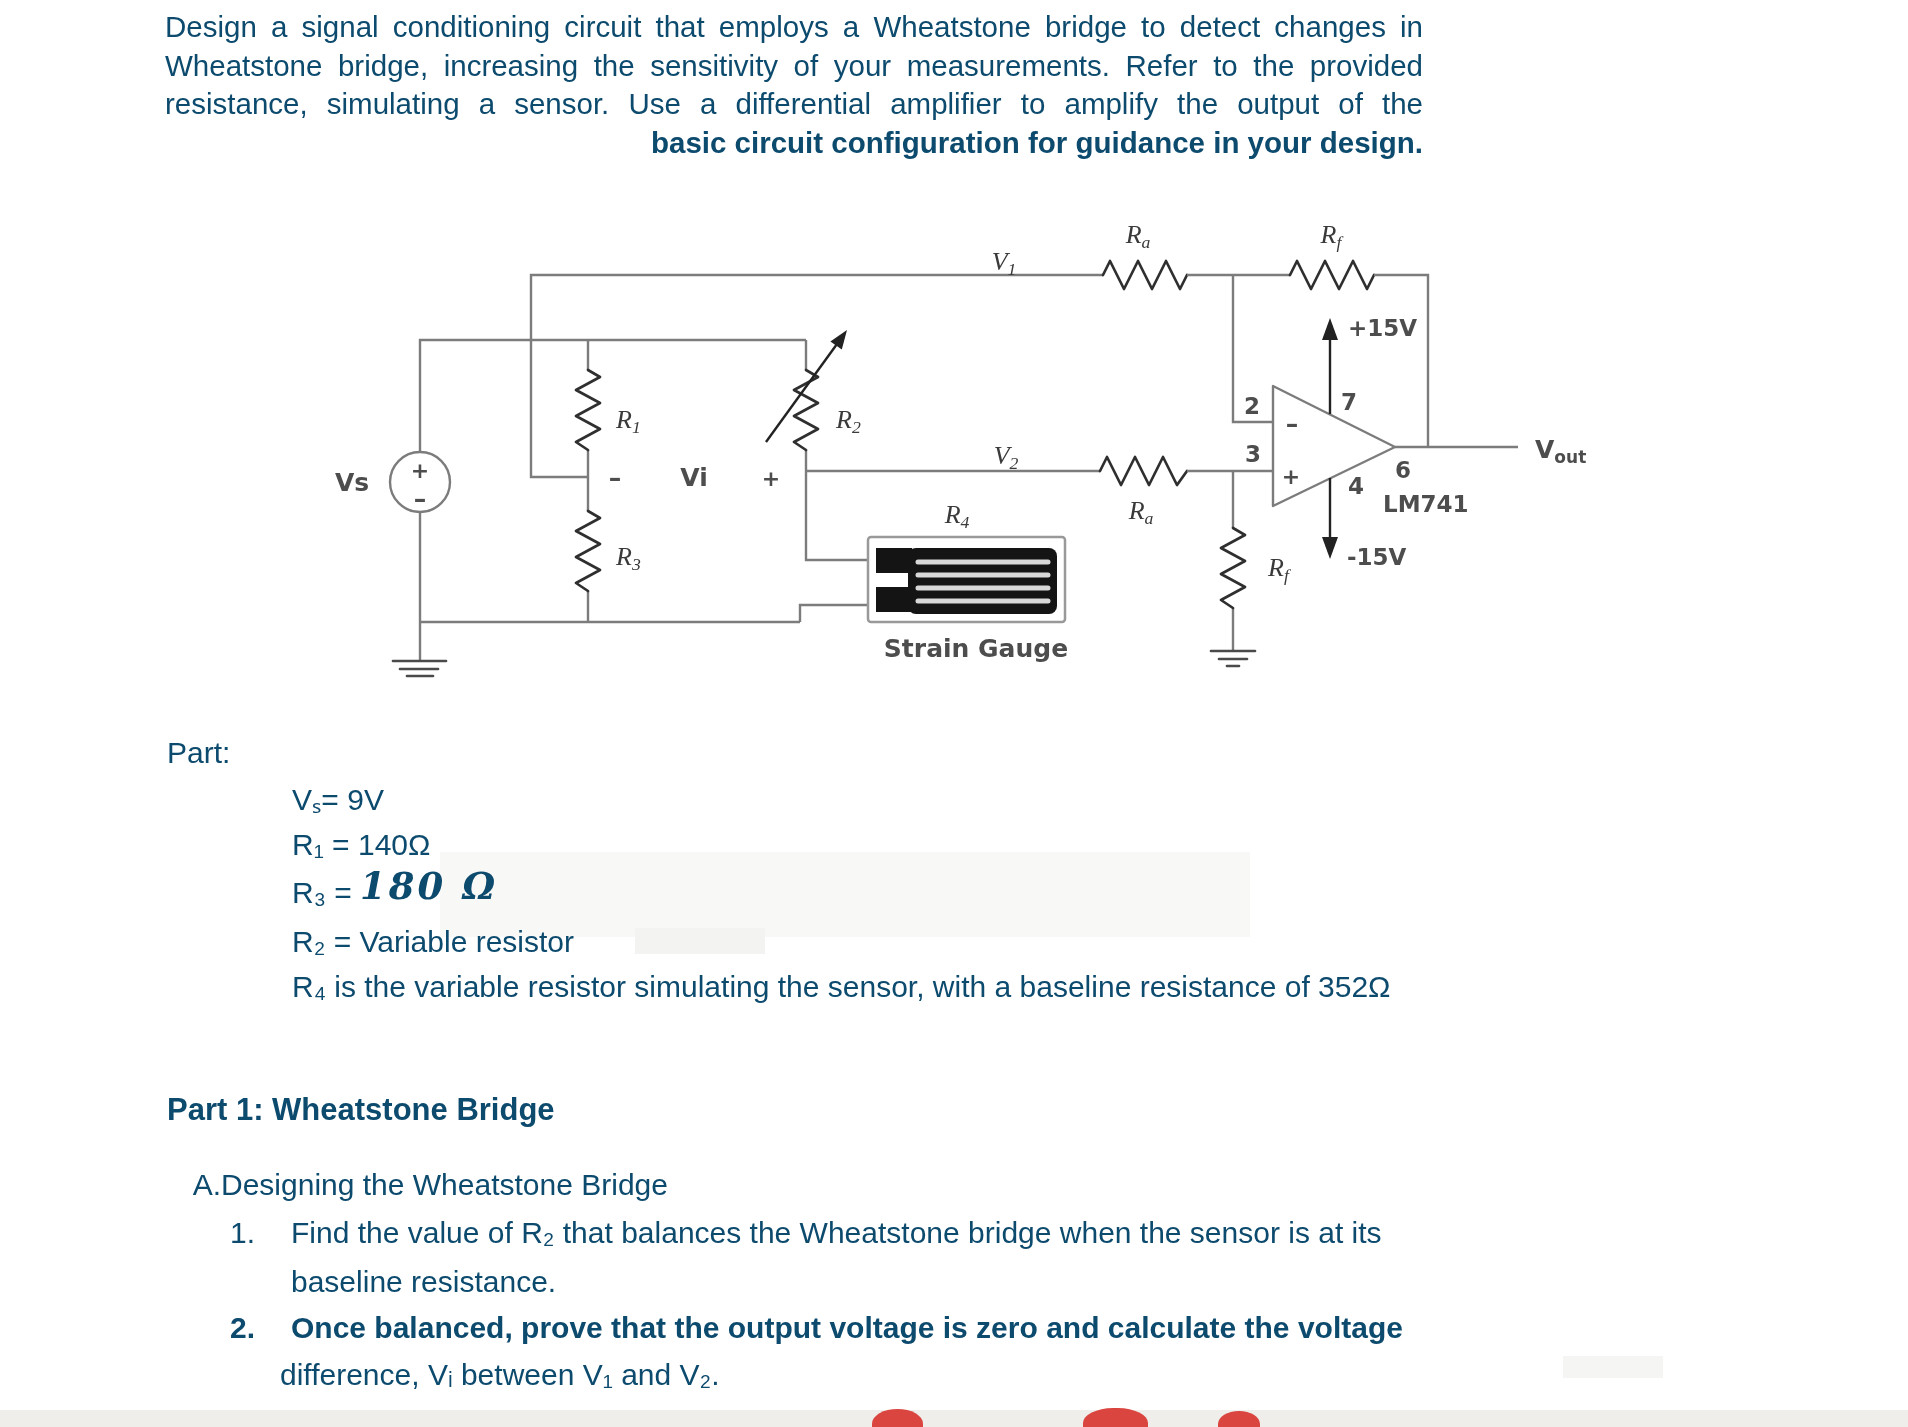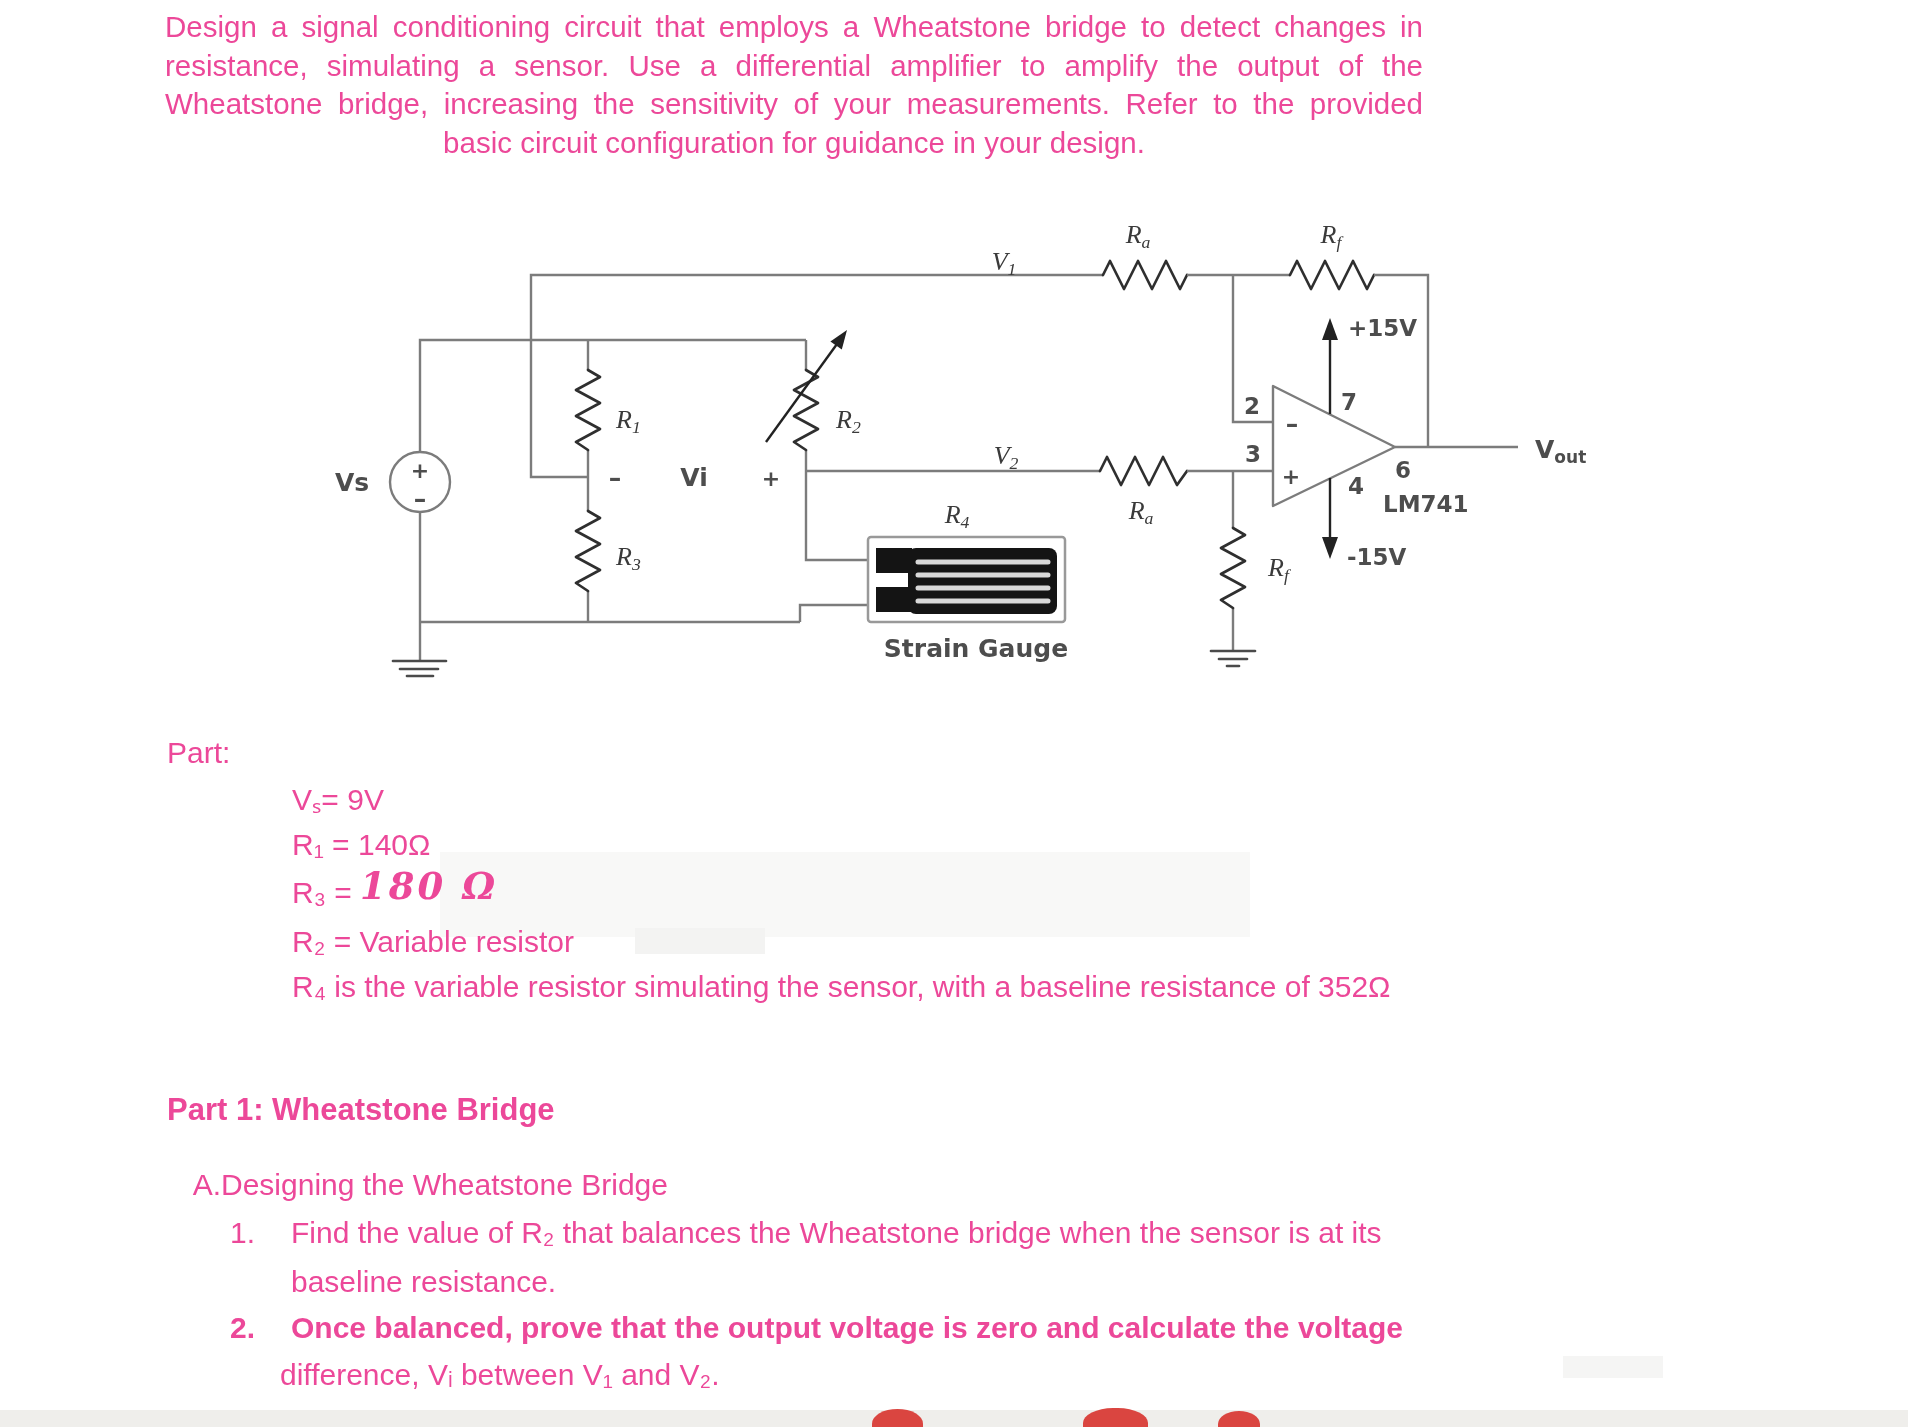--- a/index.html
+++ b/index.html
@@ -1,21 +1,21 @@
 <!DOCTYPE html>
 <html><head>
 <meta charset="utf-8">
 <style>
   html,body{margin:0;padding:0;background:#ffffff;}
   .page{position:relative;width:1908px;height:1427px;background:#ffffff;overflow:hidden;
-        font-family:"Liberation Sans",sans-serif;color:#ec4899;}
+        font-family:"Liberation Sans",sans-serif;color:#0c4a6e;}
   
   .intro{position:absolute;left:165px;top:8px;width:1258px;font-size:29.5px;line-height:38.5px;}
   .intro .jline{text-align:justify;text-align-last:justify;}
-  .intro .lline{text-align:center;}
+  .intro .lline{text-align:right;font-weight:bold;}
   
   .circuit-svg{position:absolute;left:0;top:0;width:1908px;height:1427px;}
   .wire{fill:none;stroke:#7c7c7c;stroke-width:2.4px;}
   .comp{fill:none;stroke:#2f2f2f;stroke-width:2.7px;stroke-linejoin:round;stroke-linecap:round;}
   .dark{stroke:#222;stroke-width:2.4px;}
   .gnd{fill:none;stroke:#4a4a4a;stroke-width:2.7px;stroke-linecap:round;}
   .opamp{fill:#ffffff;stroke:#7c7c7c;stroke-width:2.4px;stroke-linejoin:round;}
   .lbl-math{font-family:"Liberation Serif",serif;font-style:italic;font-size:26px;fill:#3a3a3a;}
   .lbl-sans{font-family:"DejaVu Sans","Liberation Sans",sans-serif;font-weight:bold;font-size:23px;fill:#4d4d4d;}
   .lbl-sans.small{font-size:22px;}
@@ -41,22 +41,22 @@
 <body>
 
 <div class="page">
 
   <div class="patch" style="left:440px;top:852px;width:810px;height:85px;background:#f8f8f7;"></div>
   <div class="patch" style="left:635px;top:928px;width:130px;height:26px;background:#f3f3f2;"></div>
   <div class="patch" style="left:1563px;top:1356px;width:100px;height:22px;background:#f5f5f4;"></div>
 
   <div class="intro">
     <div class="jline">Design a signal conditioning circuit that employs a Wheatstone bridge to detect changes in</div>
+    <div class="jline">Wheatstone bridge, increasing the sensitivity of your measurements. Refer to the provided</div>
     <div class="jline">resistance, simulating a sensor. Use a differential amplifier to amplify the output of the</div>
-    <div class="jline">Wheatstone bridge, increasing the sensitivity of your measurements. Refer to the provided</div>
     <div class="lline">basic circuit configuration for guidance in your design.</div>
   </div>
 
   <svg class="circuit-svg" viewBox="0 0 1908 1427" xmlns="http://www.w3.org/2000/svg">
 
     <g>
       <path class="wire" d="M420,451 L420,340 L806,340"></path>
       <path class="wire" d="M420,512 L420,622"></path>
       <circle class="wire" cx="420" cy="482" r="30" fill="#ffffff"></circle>
       <text class="lbl-sans small" x="420" y="478" text-anchor="middle">+</text>

